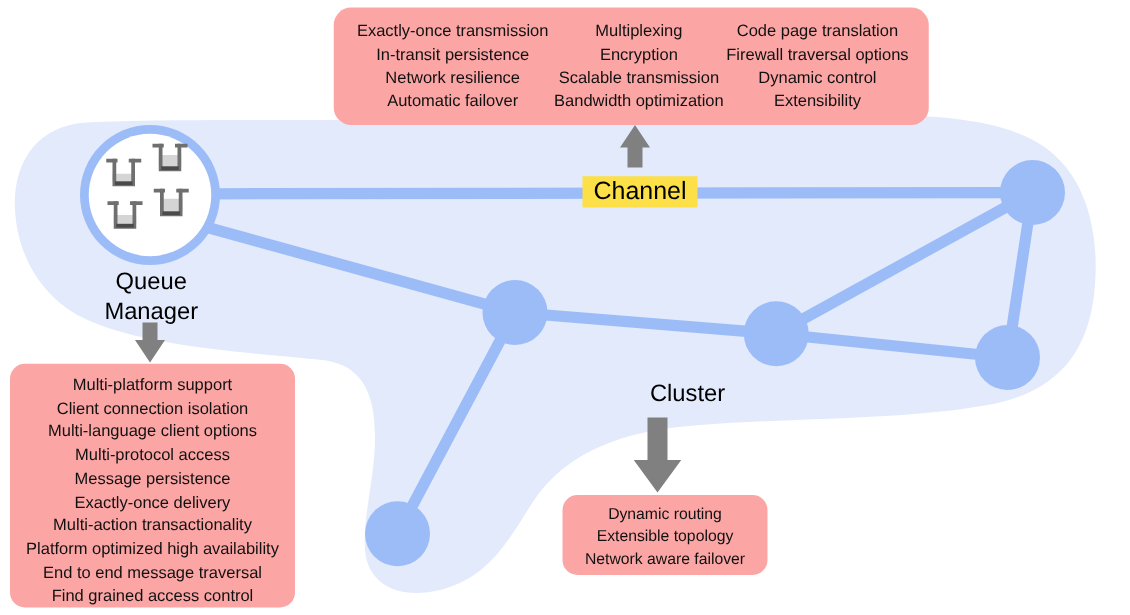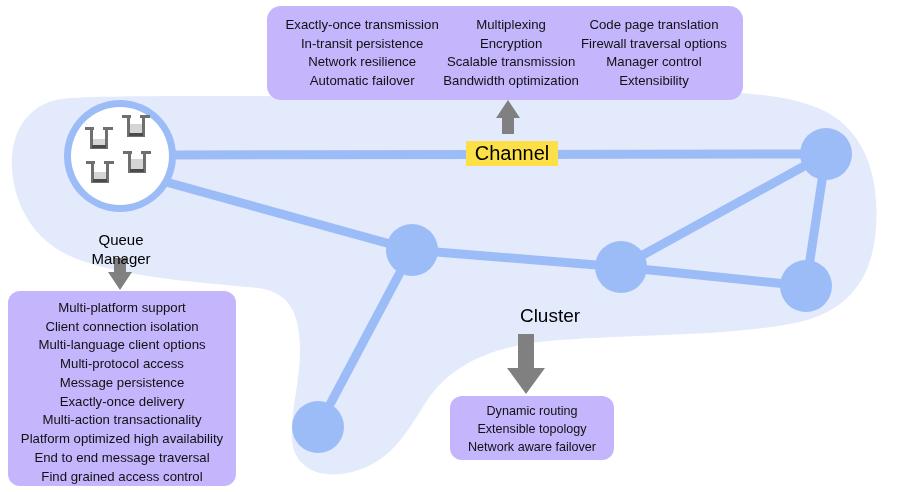--- a/index.html
+++ b/index.html
@@ -22,21 +22,21 @@
     position: absolute;
     left: 0;
     top: 0;
     width: 904px;
     height: 492px;
   }
 
   
   .callout {
     position: absolute;
-    background: #c4b5fd;
+    background: #fca5a5;
     border-radius: 12px;
     color: #111111;
     text-align: center;
     line-height: 1.42;
     box-sizing: border-box;
   }
   .callout .line {
     display: block;
     white-space: nowrap;
   }
@@ -98,23 +98,23 @@
     line-height: 1.25;
   }
   #cluster-label {
     left: 502px;
     top: 305px;
     width: 96px;
     font-size: 19px;
   }
   #qm-label {
     left: 60px;
-    top: 230px;
+    top: 214px;
     width: 122px;
-    font-size: 15px;
+    font-size: 19px;
     line-height: 1.28;
   }
   #qm-label .line { display: block; }
 
   
   #queue-manager {
     position: absolute;
     left: 64px;
     top: 100px;
     width: 112px;
@@ -254,21 +254,21 @@
     </div>
     <div class="col col-b">
       <span class="line">Multiplexing</span>
       <span class="line">Encryption</span>
       <span class="line">Scalable transmission</span>
       <span class="line">Bandwidth optimization</span>
     </div>
     <div class="col col-c">
       <span class="line">Code page translation</span>
       <span class="line">Firewall traversal options</span>
-      <span class="line">Manager control</span>
+      <span class="line">Dynamic control</span>
       <span class="line">Extensibility</span>
     </div>
   </div>
 
   <div class="callout" id="qm-callout">
     <span class="line">Multi-platform support</span>
     <span class="line">Client connection isolation</span>
     <span class="line">Multi-language client options</span>
     <span class="line">Multi-protocol access</span>
     <span class="line">Message persistence</span>

